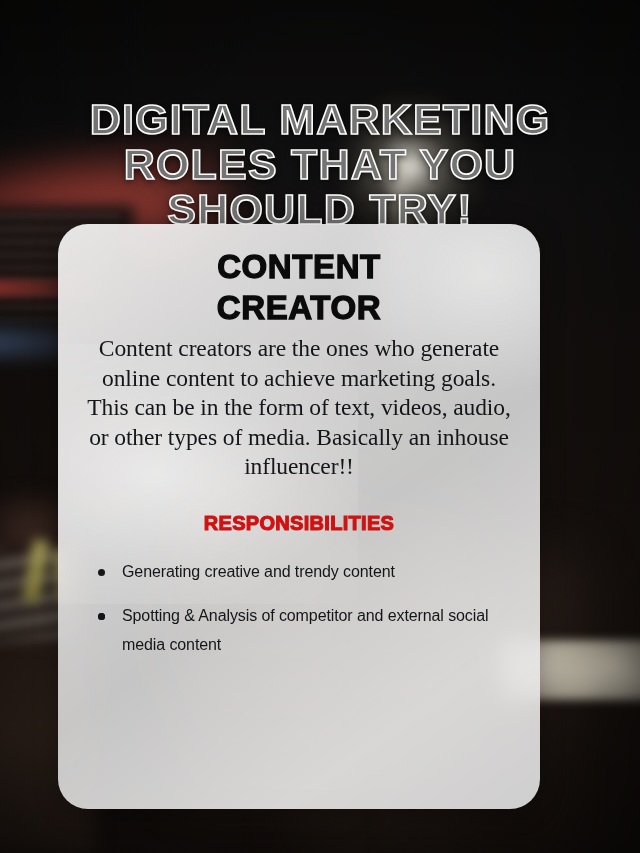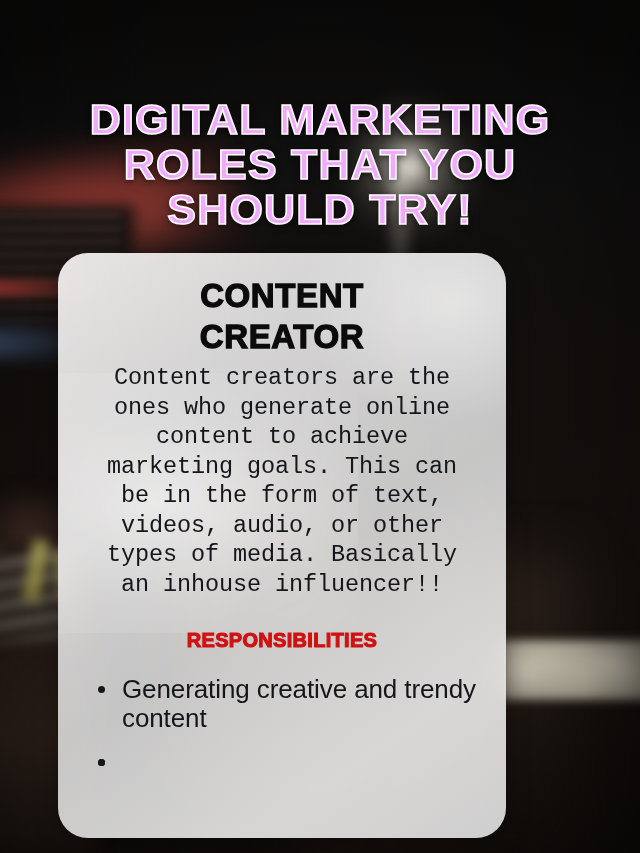--- a/index.html
+++ b/index.html
@@ -114,36 +114,36 @@
   }
   .bg-vignette{
     position:absolute;inset:0;
     background:radial-gradient(ellipse at 50% 45%, rgba(0,0,0,0) 35%, rgba(0,0,0,0.30) 75%, rgba(0,0,0,0.55) 100%);
   }
 
   
   .headline{
     position:absolute;left:0;right:0;top:68px;
     text-align:center;
-    color:#f0abfc;
+    color:#737373;
     font-family:"Liberation Sans", sans-serif;
     font-weight:700;
     font-size:43px;
     line-height:45px;
     letter-spacing:1.2px;
     text-transform:uppercase;
     -webkit-text-stroke:1.6px #fdfdfb;
     text-shadow:0 2px 7px rgba(0,0,0,0.65), 0 0 2px rgba(0,0,0,0.4);
     padding:0 24px;
     white-space:pre-line;
   }
 
   
   .card{
-    position:absolute;left:58px;top:253px;width:448px;height:585px;
+    position:absolute;left:58px;top:224px;width:482px;height:585px;
     border-radius:30px;
     background:
       linear-gradient(145deg, rgba(247,245,244,0.93) 0%, rgba(232,231,231,0.90) 28%, rgba(223,223,223,0.88) 55%, rgba(235,234,233,0.91) 80%, rgba(228,228,228,0.90) 100%);
     backdrop-filter:blur(10px);
     box-shadow:0 4px 26px rgba(0,0,0,0.33);
     overflow:hidden;
     box-sizing:border-box;
     padding:22px 26px 26px 26px;
   }
   .card-sheen{
@@ -167,21 +167,21 @@
     line-height:41px;
     letter-spacing:0.6px;
     text-transform:uppercase;
     -webkit-text-stroke:1.3px #0b0b0b;
     margin:0 0 6px 0;
     white-space:pre-line;
   }
   .role-desc{
     text-align:center;
     color:#15161a;
-    font-family:Liberation Mono, monospace;
+    font-family:Liberation Serif, serif;
     font-weight:400;
     font-size:23.5px;
     line-height:29.5px;
     letter-spacing:-0.1px;
     margin:0;
     padding:0 2px;
   }
   .resp-title{
     text-align:center;
     color:#d01212;
@@ -197,21 +197,21 @@
   .resp-list{
     list-style:none;
     margin:0;padding:0;
   }
   .resp-item{
     position:relative;
     padding-left:38px;
     margin-bottom:16px;
     color:#15161a;
     font-family:"Liberation Sans", sans-serif;
-    font-size:26px;
+    font-size:16px;
     line-height:28.5px;
     letter-spacing:-0.1px;
   }
   .resp-item:last-child{margin-bottom:0;}
   .resp-bullet{
     position:absolute;left:14px;top:11px;
     width:7px;height:7px;border-radius:50%;
     background:#15161a;
   }
 </style>
@@ -259,19 +259,20 @@
       <ul class="resp-list">
         <li class="resp-item">
           <span class="resp-bullet"></span>
           <span>Generating creative and trendy content</span>
         </li>
         <li class="resp-item">
           <span class="resp-bullet"></span>
         </li>
         <li class="resp-item">
           <span class="resp-bullet"></span>
+          <span>Spotting &amp; Analysis of competitor and external social media content</span>
         </li>
       </ul>
 
     </div>
   </div>
 
 </div>
 
 </body></html>

